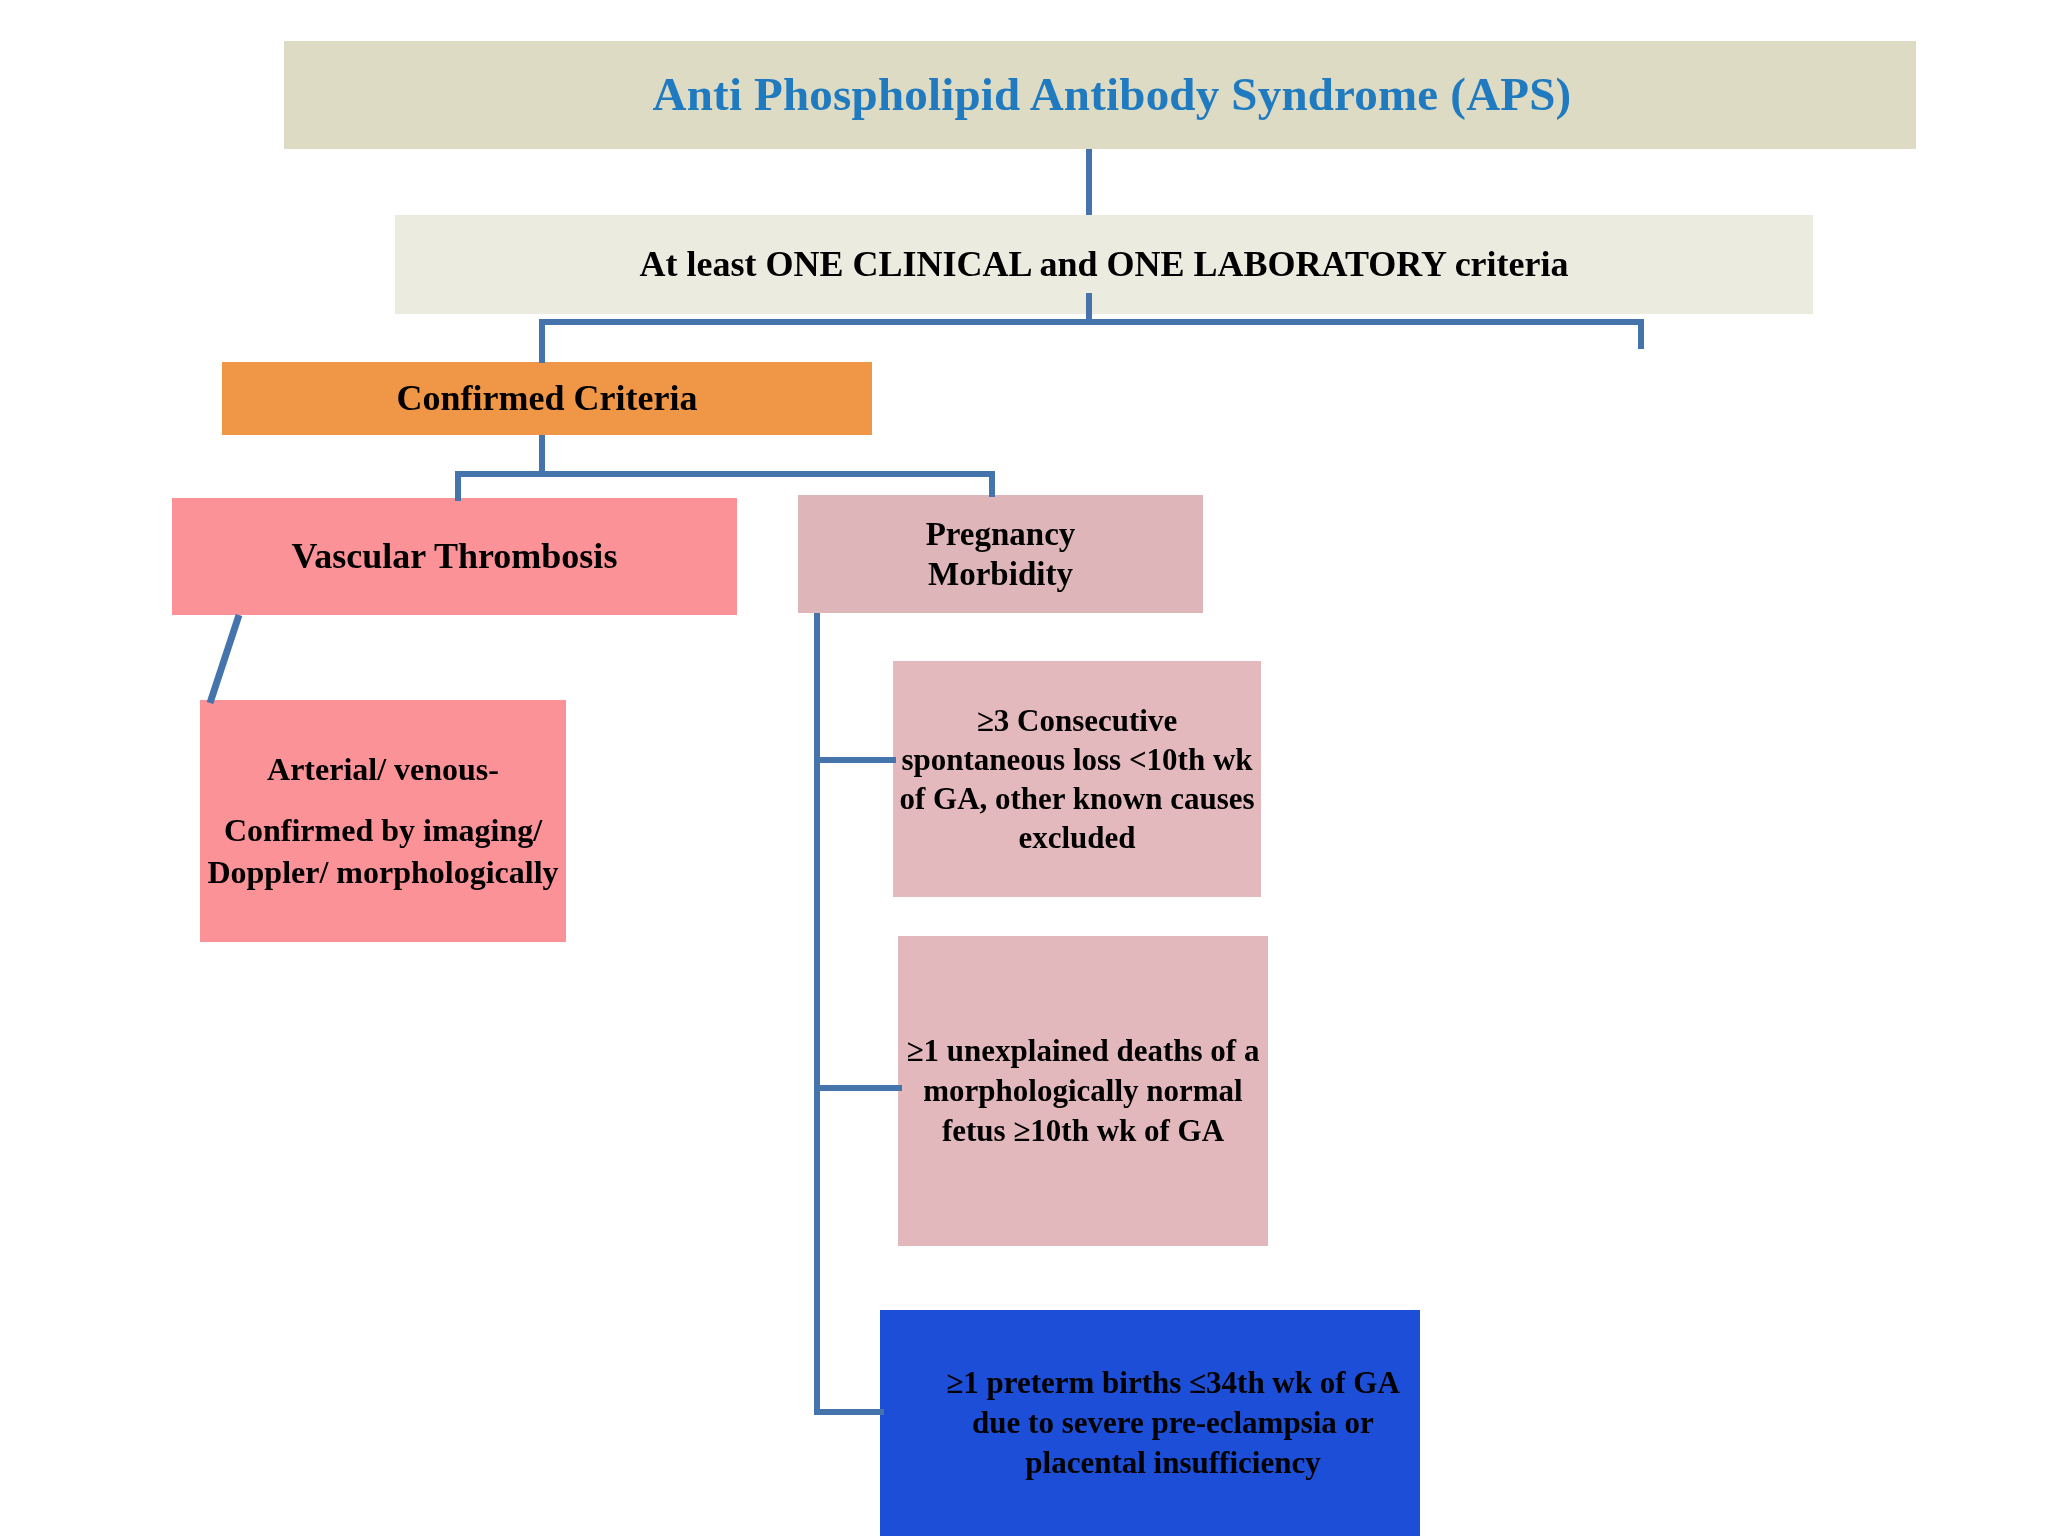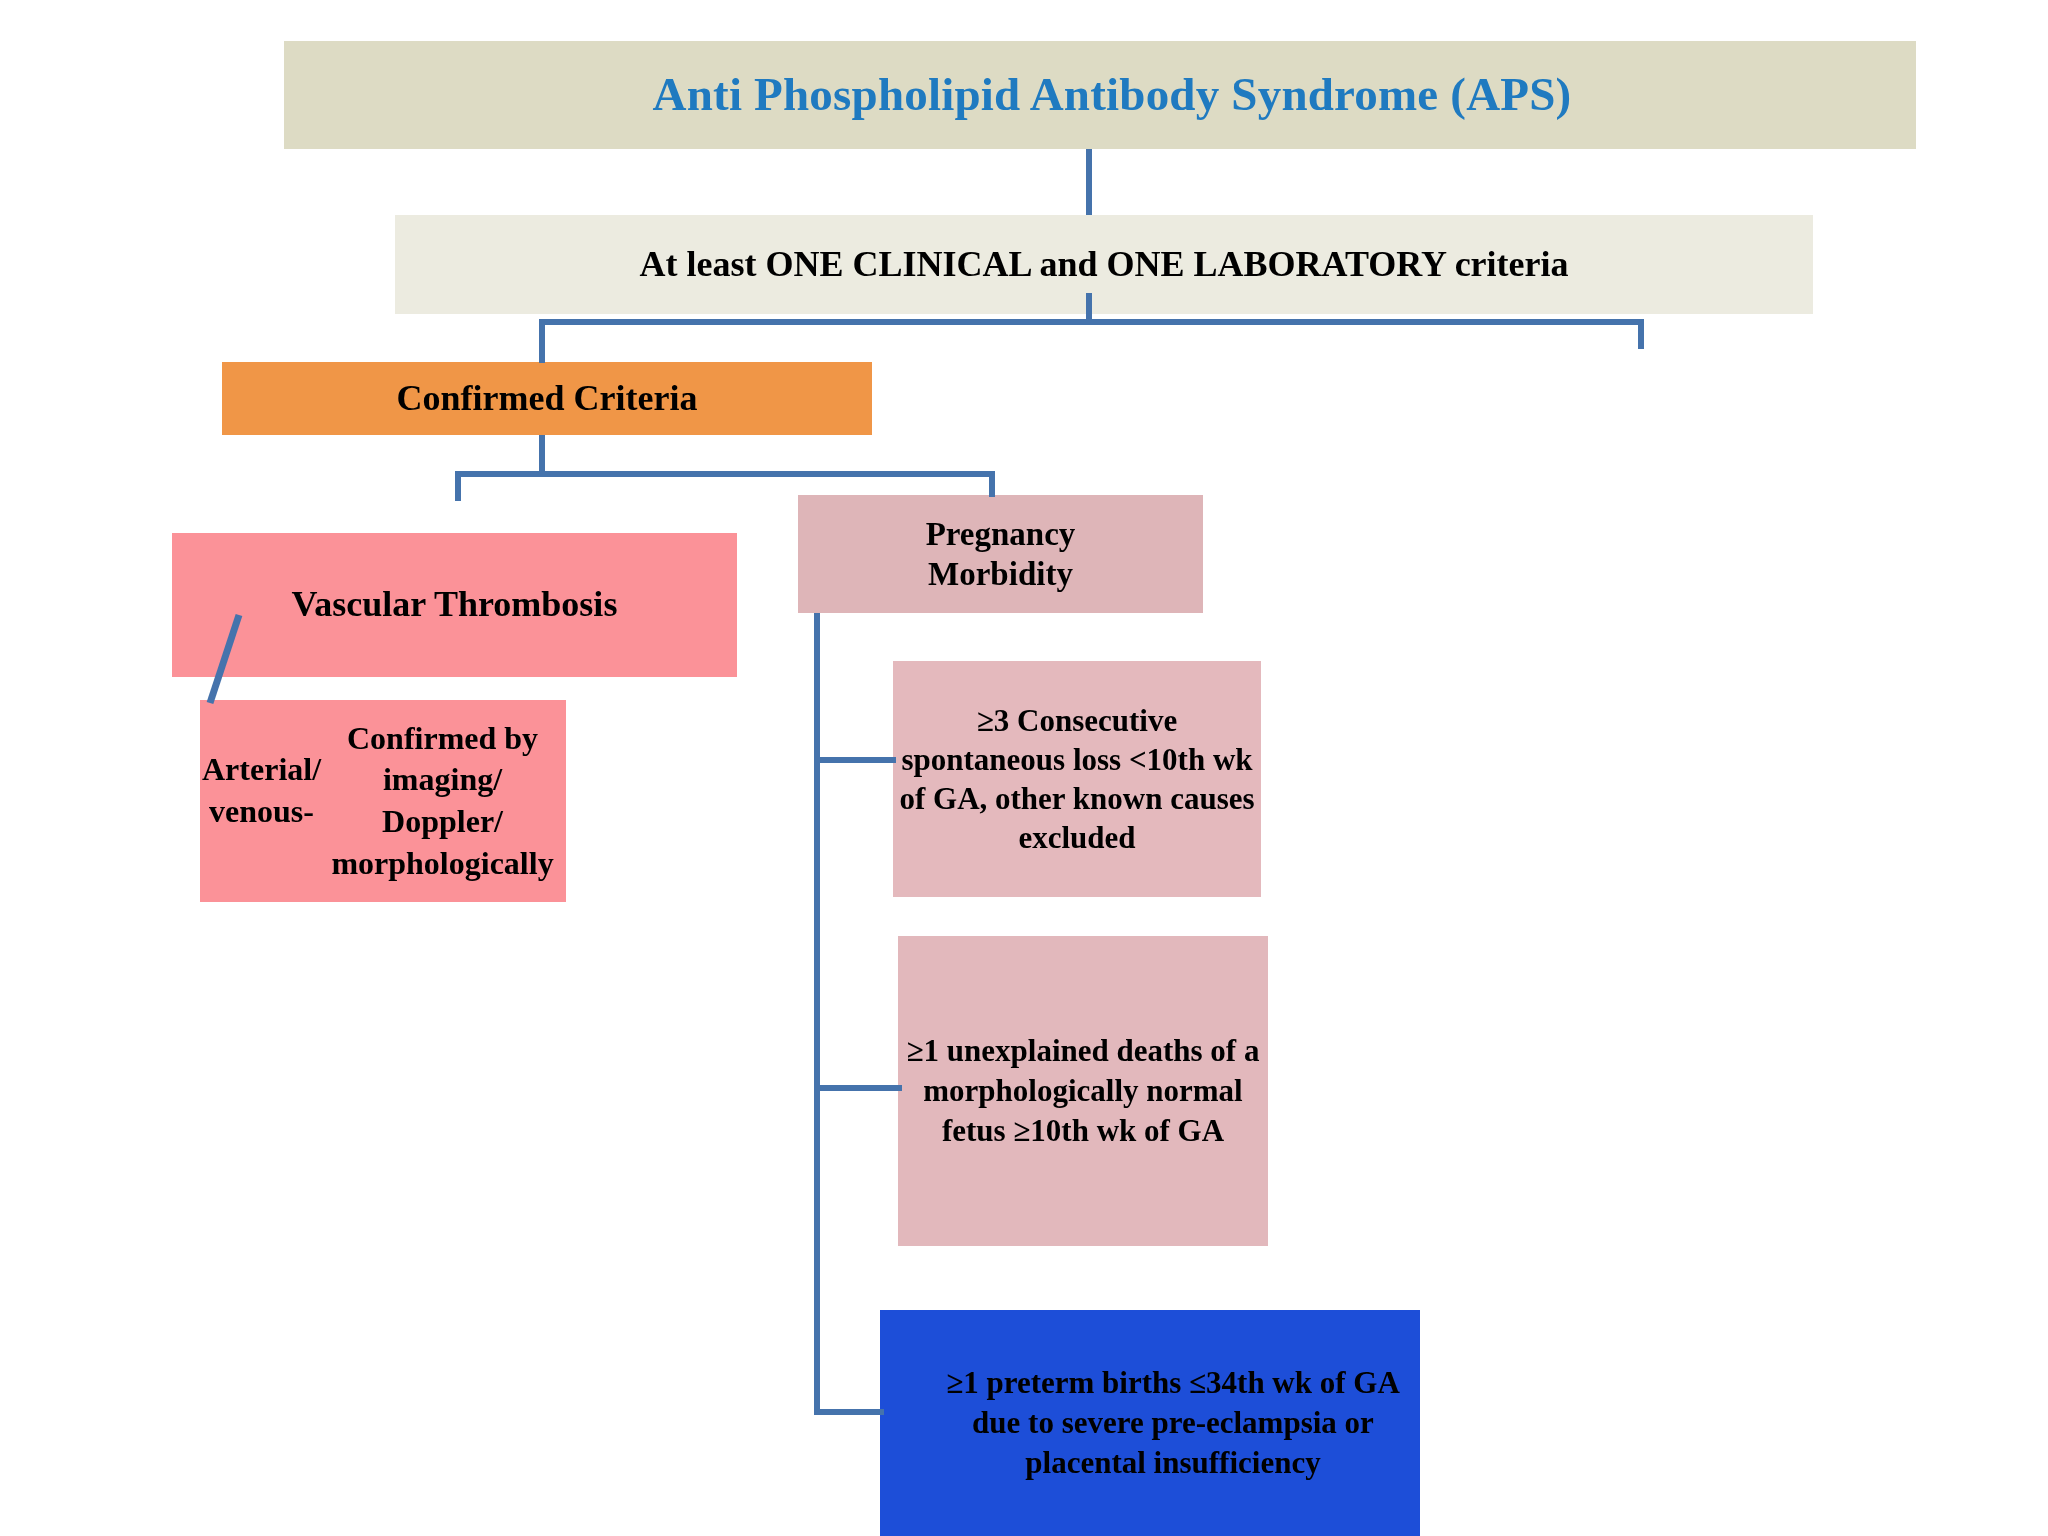--- a/index.html
+++ b/index.html
@@ -66,45 +66,44 @@
     height: 73px;
     background: #f09647;
     color: #000000;
     font-size: 36px;
   }
 
   #node-vascular {
     left: 172px;
     top: 498px;
     width: 565px;
-    height: 144px;
+    height: 117px;
     background: #fb9298;
     font-size: 36px;
-    margin-top: 35px;
   }
 
   #node-pregnancy {
     left: 798px;
     top: 495px;
     width: 405px;
     height: 118px;
     background: #deb5b8;
     font-size: 33px;
     line-height: 1.22;
   }
 
   #node-arterial {
     left: 200px;
     top: 700px;
     width: 366px;
-    height: 202px;
+    height: 242px;
     background: #fb9298;
     font-size: 32px;
     line-height: 1.3;
-    flex-direction: row;
+    flex-direction: column;
     justify-content: center;
     padding: 4px 2px;
   }
   #node-arterial .line-1 { margin-bottom: 20px; }
 
   #node-preg-1 {
     left: 893px;
     top: 641px;
     width: 368px;
     height: 236px;

